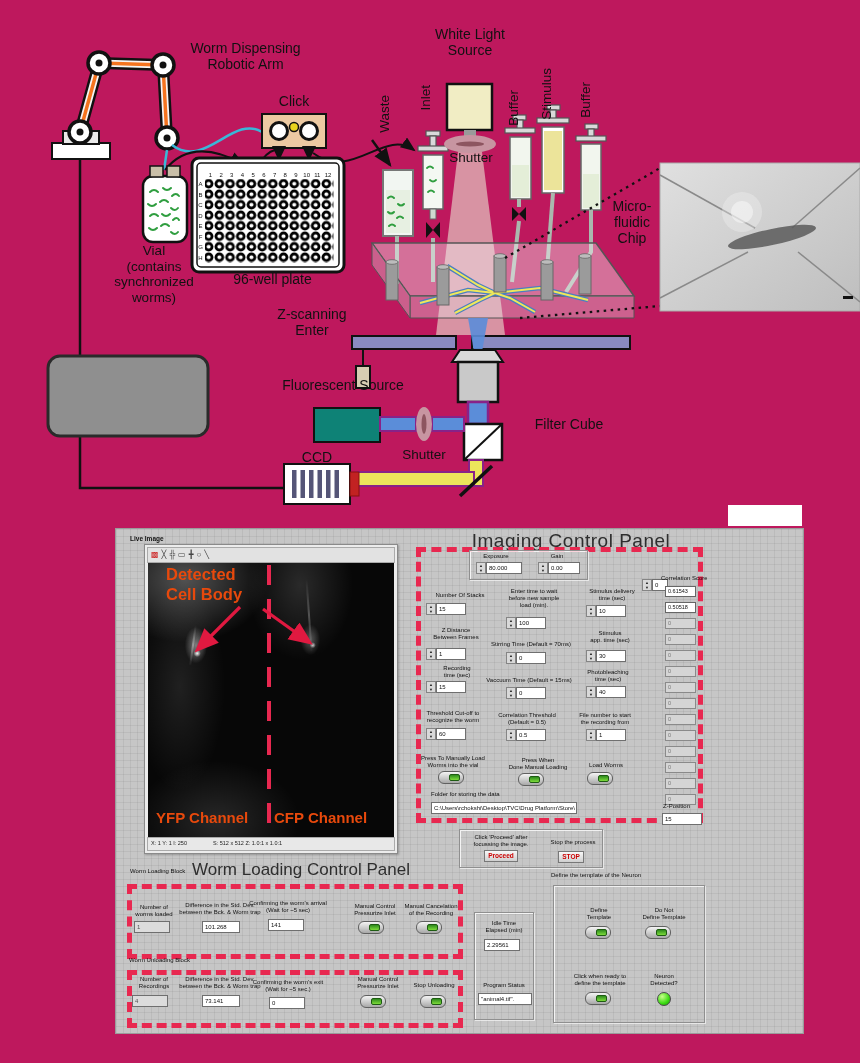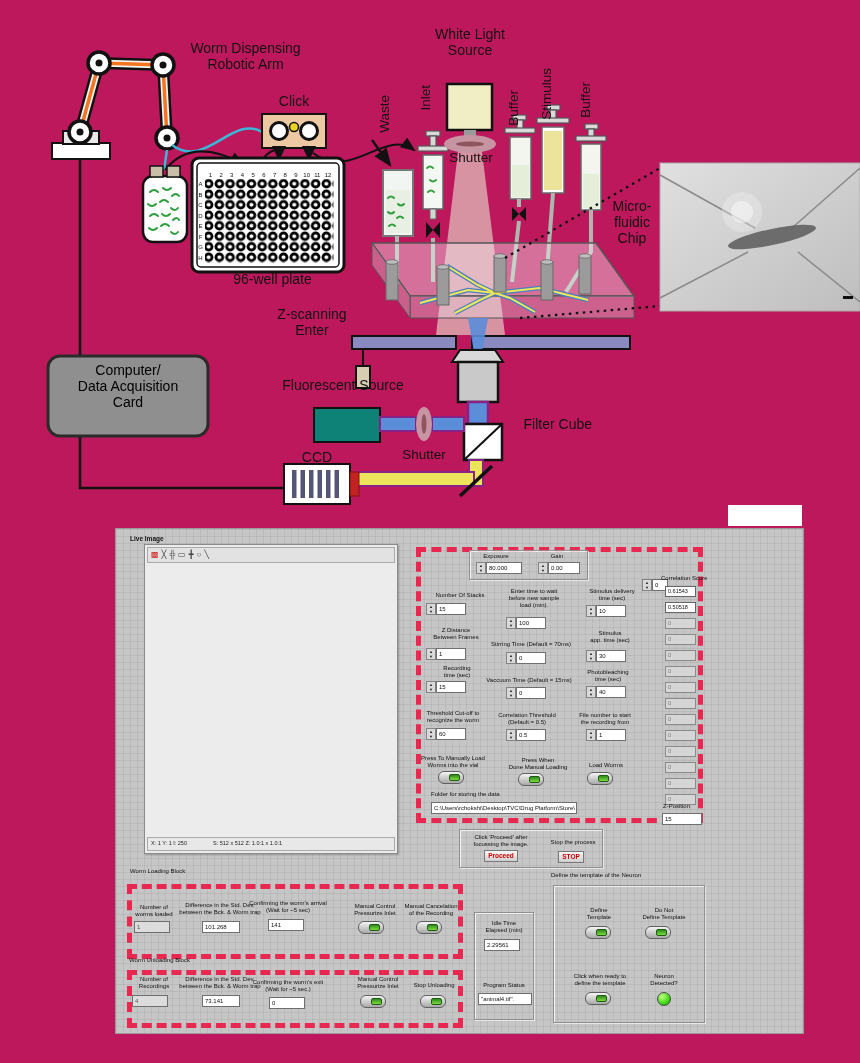--- a/index.html
+++ b/index.html
@@ -341,64 +341,84 @@
         </g>
         <rect x="350" y="472" width="9" height="24" fill="#c22222" stroke="#811" stroke-width="1"></rect>
       </g>
       <rect x="48" y="356" width="160" height="80" rx="12" fill="#8f8f8f" stroke="#2a2a2a" stroke-width="3"></rect>
     </g>
   </svg>
 
   <div class="dlbl prel" style="left:158px;top:40px;width:175px">Worm Dispensing
 Robotic Arm</div>
   <div class="dlbl" style="left:262px;top:93px;width:64px">Click</div>
+  <div class="dlbl prel" style="left:98px;top:243px;width:112px;font-size:13.5px">Vial
+(contains
+synchronized
+worms)</div>
   <div class="dlbl" style="left:215px;top:271px;width:115px">96-well plate</div>
   <div class="vlbl" style="left:377px;top:95px">Waste</div>
   <div class="vlbl" style="left:418px;top:85px">Inlet</div>
   <div class="dlbl prel" style="left:418px;top:26px;width:104px">White Light
 Source</div>
   <div class="dlbl" style="left:440px;top:150px;width:62px;font-size:13.5px">Shutter</div>
   <div class="vlbl" style="left:506px;top:90px">Buffer</div>
   <div class="vlbl" style="left:539px;top:68px">Stimulus</div>
   <div class="vlbl" style="left:578px;top:82px">Buffer</div>
   <div class="dlbl prel" style="left:602px;top:198px;width:60px">Micro-
 fluidic
 Chip</div>
   <div class="dlbl prel" style="left:258px;top:306px;width:108px">Z-scanning
 Enter</div>
-  <div class="dlbl" style="left:502px;top:416px;width:90px;text-align:right">Filter Cube</div>
+  <div class="dlbl" style="left:524px;top:416px;width:90px;text-align:center">Filter Cube</div>
   <div class="dlbl" style="left:262px;top:377px;width:162px">Fluorescent Source</div>
   <div class="dlbl" style="left:393px;top:447px;width:62px;font-size:13.5px">Shutter</div>
   <div class="dlbl" style="left:290px;top:449px;width:54px">CCD</div>
-  <div class="dlbl prel" style="left:50px;top:362px;width:156px;color:#000">Computer/
-Data Acquisition
-Card</div>
 
   <div class="abs" style="left:728px;top:505px;width:74px;height:21px;background:#fff"></div>
 
   <div id="panel">
 
     <div class="tinylbl left" style="left:14px;top:6px;font-size:6.5px;font-weight:bold">Live Image</div>
 
     <div id="li-window" style="left:28px;top:15px">
       <div id="li-toolbar">
           <span class="tb-icon">▩</span>
           <span class="tb-icon">╳</span>
           <span class="tb-icon">╬</span>
           <span class="tb-icon">▭</span>
           <span class="tb-icon">╋</span>
           <span class="tb-icon">○</span>
           <span class="tb-icon">╲</span>
         </div>
+      <div id="li-image">
+        <div class="wormline" style="left:44px;top:62px;height:40px;transform:rotate(8deg);opacity:.6"></div>
+        <div class="wormline" style="left:160px;top:16px;height:72px;transform:rotate(-4deg);opacity:.45"></div>
+        <div id="li-dash"></div>
+        <svg class="abs" style="left:0;top:0" width="246" height="274">
+          <defs>
+              <marker id="rah" markerWidth="9" markerHeight="9" refX="6" refY="3.2" orient="auto">
+            <path d="M0,0 L7.5,3.2 L0,6.4 z" fill="#e01940"></path>
+              </marker>
+            </defs>
+          <line x1="92" y1="44" x2="50" y2="86" stroke="#e01940" stroke-width="3.2" marker-end="url(#rah)"></line>
+          <line x1="115" y1="46" x2="161" y2="79" stroke="#e01940" stroke-width="3.2" marker-end="url(#rah)"></line>
+        </svg>
+        <div class="oann prel" style="left:18px;top:2px;font-size:16.5px;line-height:1.2">Detected
+Cell Body</div>
+        <div class="oann" style="left:8px;top:246px;font-size:15px">YFP Channel</div>
+        <div class="oann" style="left:126px;top:246px;font-size:15px">CFP Channel</div>
+      </div>
       <div id="li-status">
         <span>X: 1   Y: 1   I: 250</span>
         <span>S: 512 x 512   Z: 1.0:1 x 1.0:1</span>
       </div>
     </div>
 
+    <div class="big-title" style="left:340px;top:1px;width:230px">Imaging Control Panel</div>
     <div class="dashedbox" style="left:300px;top:18px;width:277px;height:266px"></div>
 
     <div class="raised" style="left:353px;top:21px;width:117px;height:28px">
       <div class="tinylbl" style="left:9px;top:2px;width:34px">Exposure</div>
       <div class="num" style="left:6px;top:11px">
           <span class="spin">
             <b>▲</b>
             <b>▼</b>
           </span>
           <span class="nbox" style="min-width:30px">80.000</span>
@@ -563,20 +583,21 @@
 
     <div class="raised" style="left:343px;top:300px;width:142px;height:37px">
       <div class="tinylbl prel" style="left:10px;top:4px;width:62px">Click 'Proceed' after
 focussing the image.</div>
       <div class="pbtn" style="left:24px;top:20px;width:32px;height:10px">Proceed</div>
       <div class="tinylbl" style="left:88px;top:9px;width:50px">Stop the process</div>
       <div class="pbtn" style="left:98px;top:21px;width:24px;height:10px">STOP</div>
     </div>
 
     <div class="tinylbl left" style="left:14px;top:339px;width:70px">Worm Loading Block</div>
+    <div class="mid-title" style="left:55px;top:331px;width:260px">Worm Loading Control Panel</div>
     <div class="dashedbox" style="left:11px;top:355px;width:326px;height:65px"></div>
     <div class="flabel prel" style="left:16px;top:375px;width:44px">Number of
 worms loaded</div>
     <div class="nbox gray" style="position:absolute;left:18px;top:392px;width:30px;height:10px">1</div>
     <div class="flabel prel" style="left:62px;top:373px;width:84px">Difference in the Std. Dev.
 between the Bck. &amp; Worm trap</div>
     <div class="nbox" style="position:absolute;left:86px;top:392px;width:32px;height:10px">101.268</div>
     <div class="flabel prel" style="left:132px;top:371px;width:80px">Confirming the worm's arrival
 (Wait for ~5 sec)</div>
     <div class="nbox" style="position:absolute;left:152px;top:390px;width:30px;height:10px">141</div>

